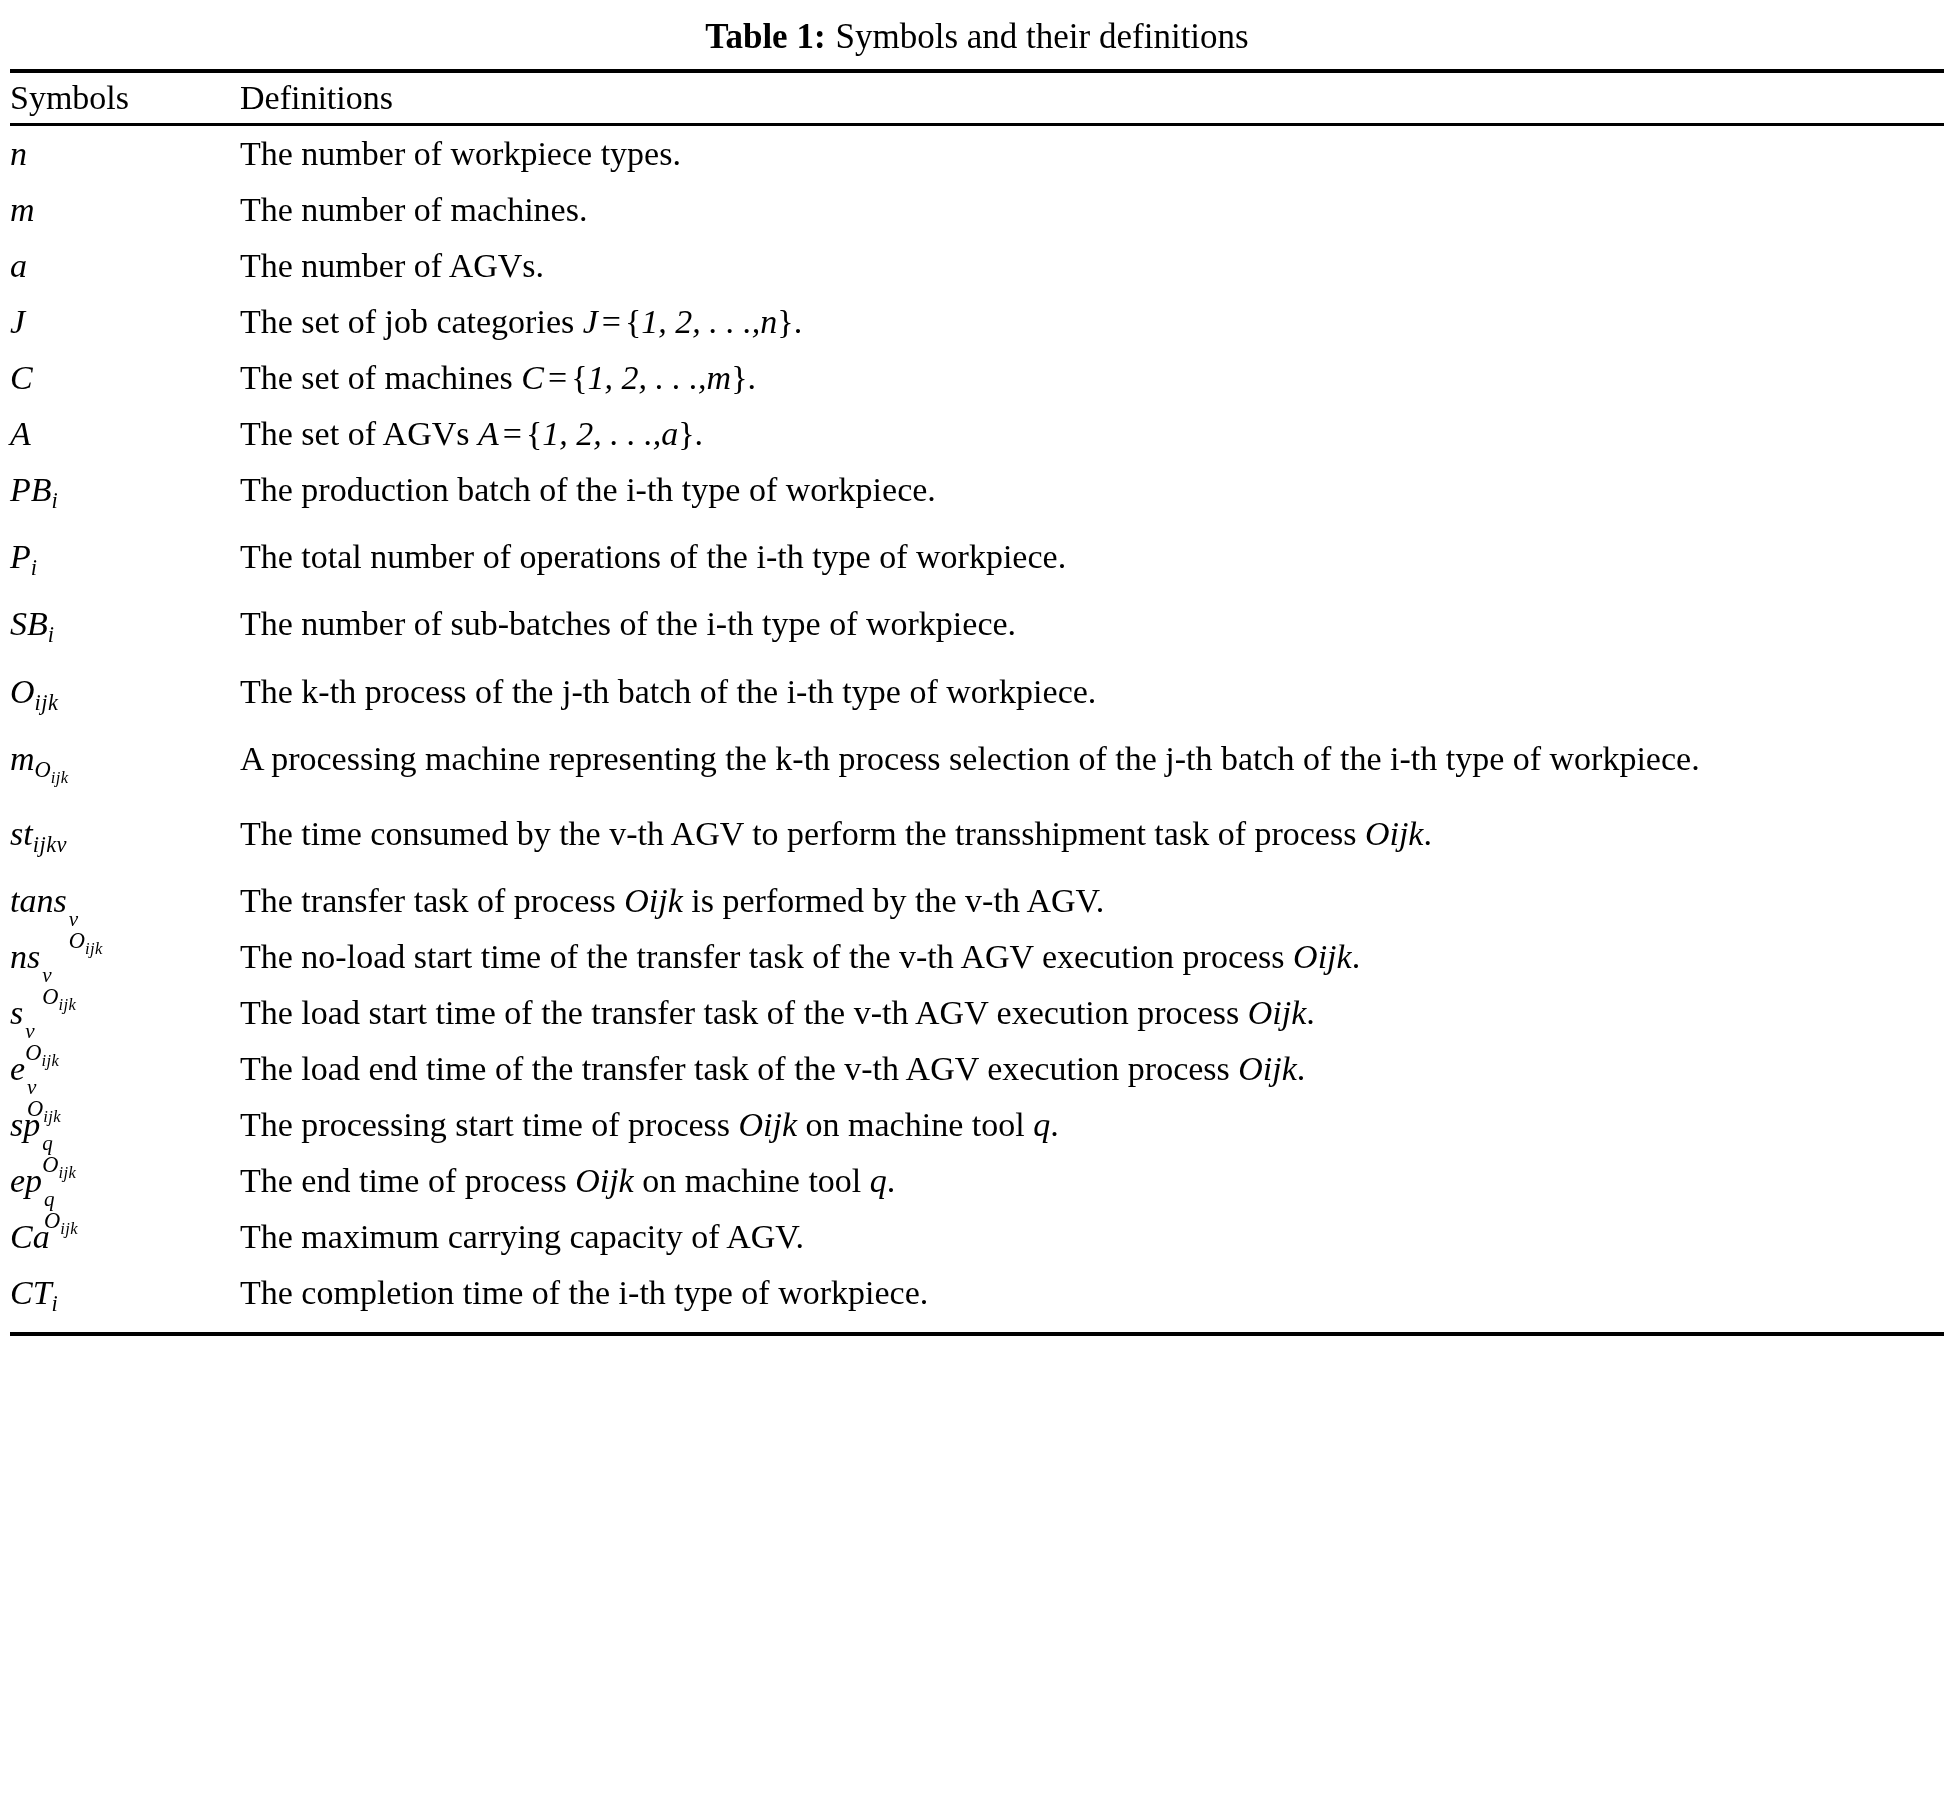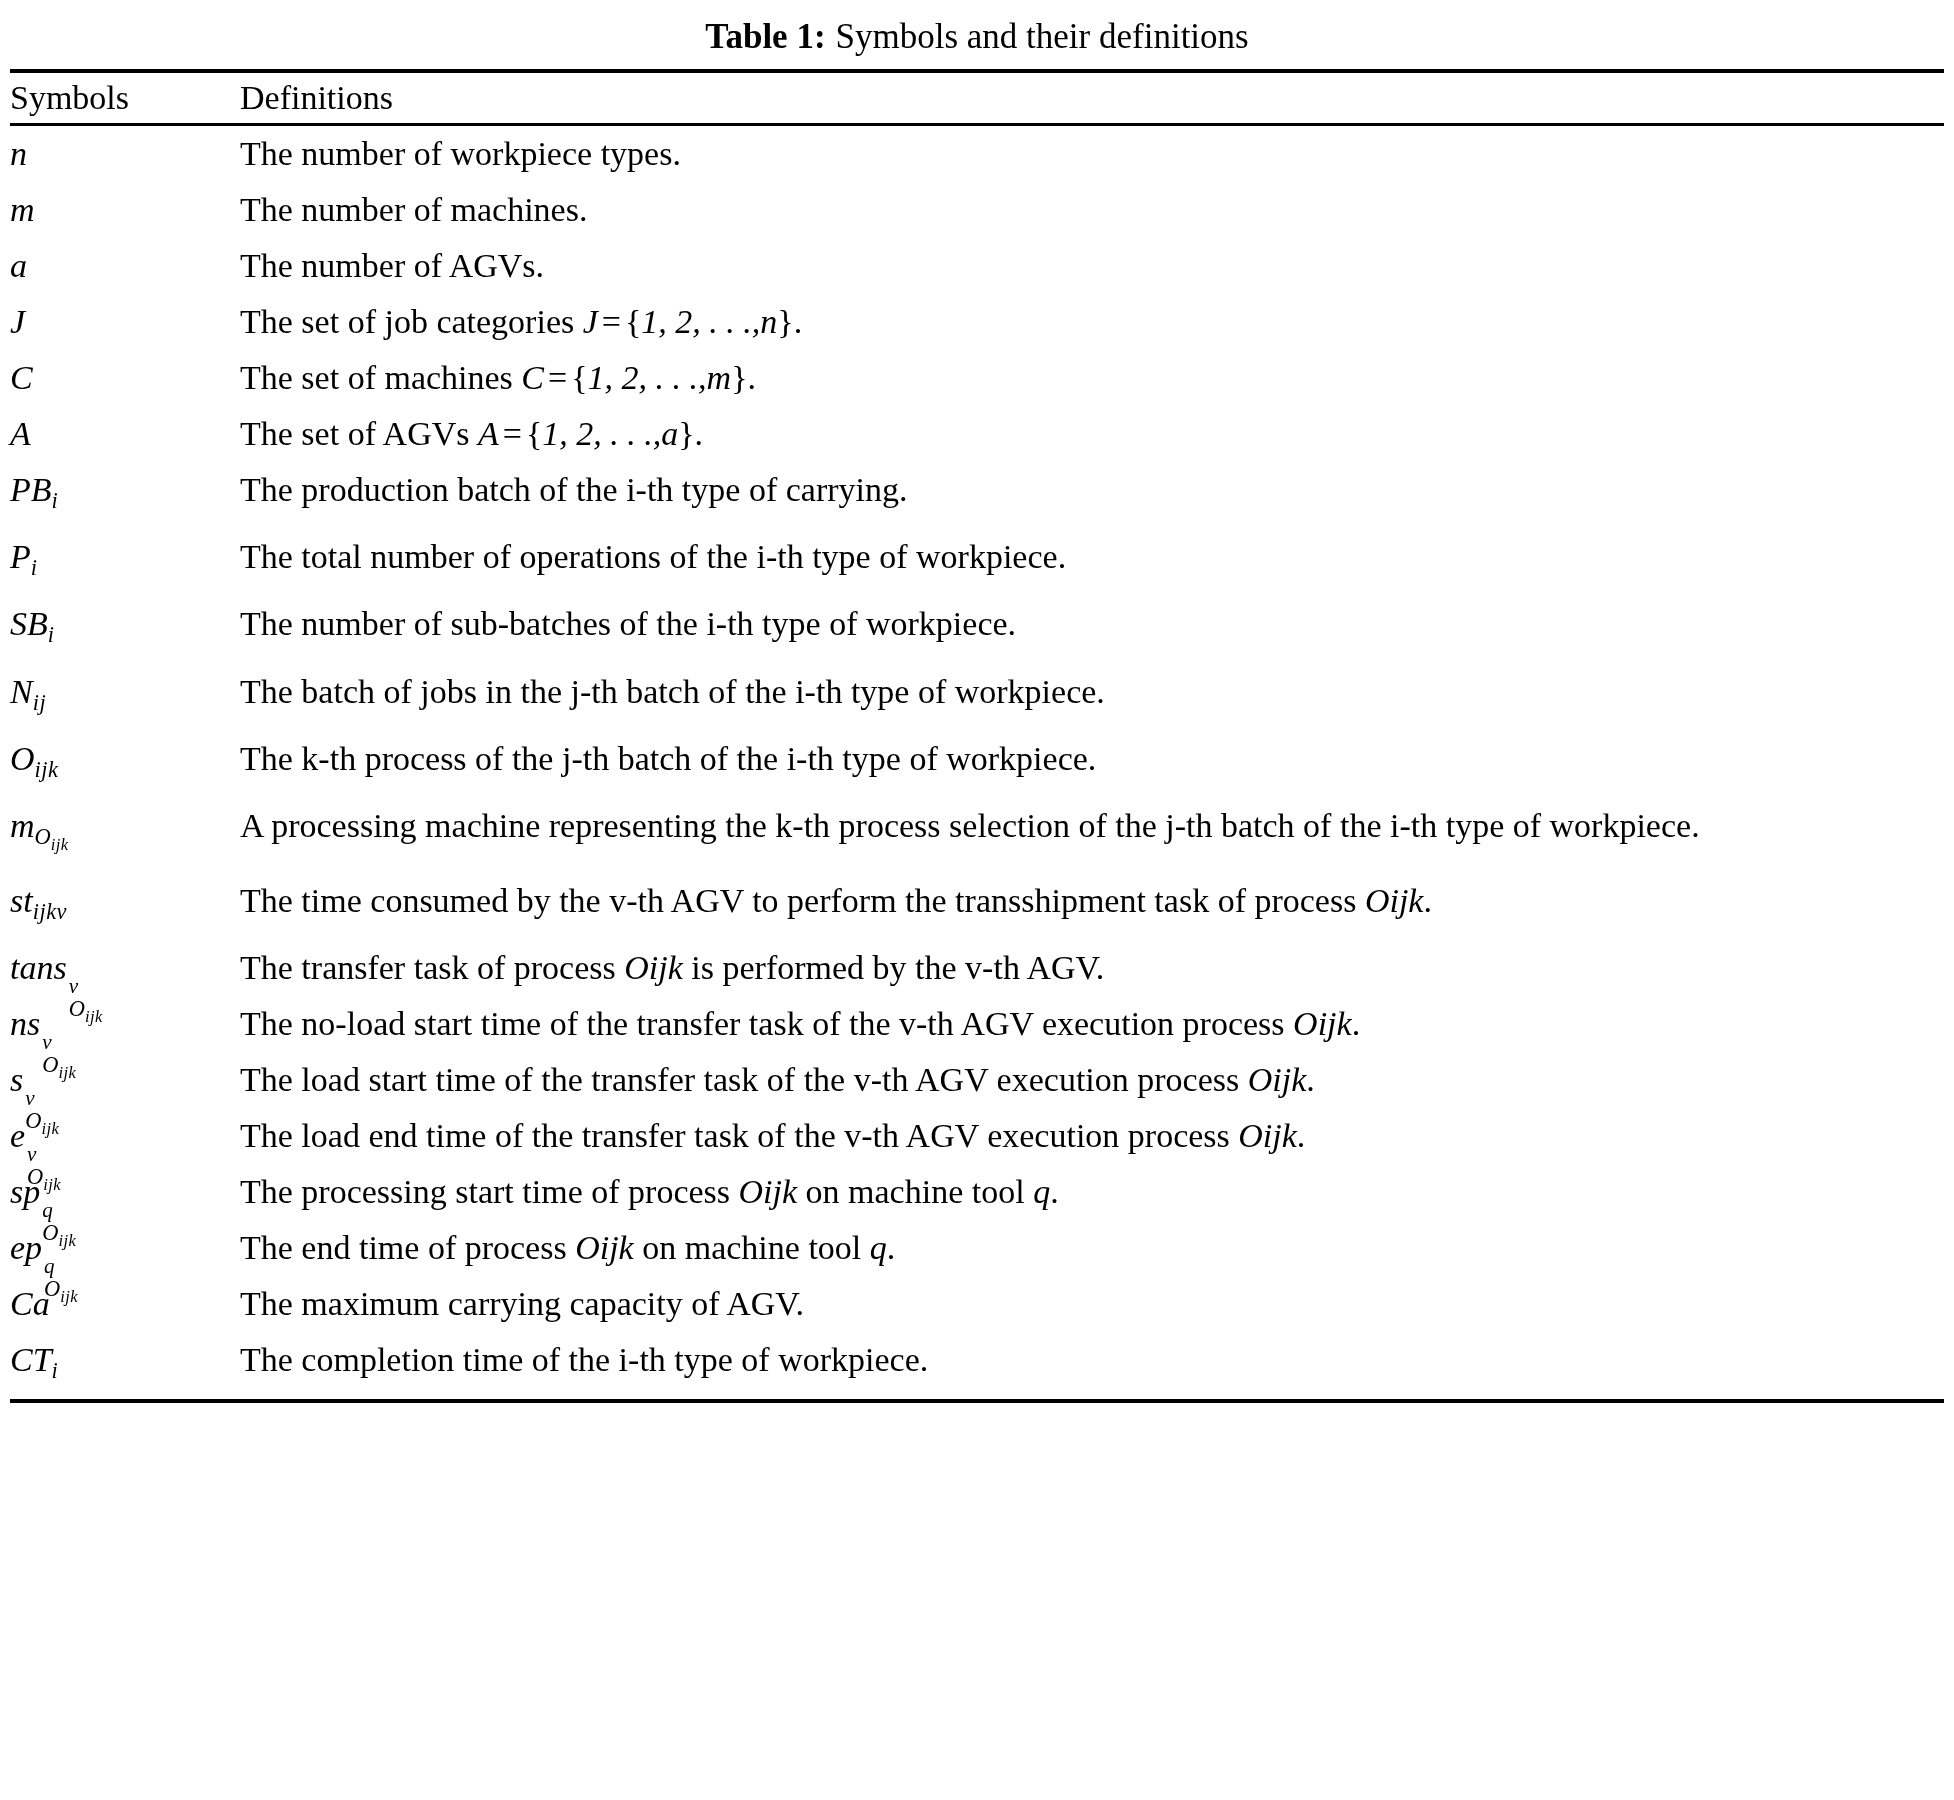--- a/index.html
+++ b/index.html
@@ -212,35 +212,31 @@
         <tr>
           <td class="sym"><span class="mathsym"><span class="mi">C</span></span></td>
           <td class="def"><span>The set of machines </span><span class="setexpr">C</span><span class="eqs">=</span><span>{</span><span class="num">1, 2, . . .,</span><span class="mi">m</span><span>}</span><span>.</span></td>
         </tr>
         <tr>
           <td class="sym"><span class="mathsym"><span class="mi">A</span></span></td>
           <td class="def"><span>The set of AGVs </span><span class="setexpr">A</span><span class="eqs">=</span><span>{</span><span class="num">1, 2, . . .,</span><span class="mi">a</span><span>}</span><span>.</span></td>
         </tr>
         <tr>
           <td class="sym"><span class="mathsym"><span class="mi">PB</span><span class="sub1">i</span></span></td>
-          <td class="def"><span>The production batch of the i-th type of carrying.</span></td>
+          <td class="def"><span>The production batch of the i-th type of workpiece.</span></td>
         </tr>
         <tr>
           <td class="sym"><span class="mathsym"><span class="mi">P</span><span class="sub1">i</span></span></td>
           <td class="def"><span>The total number of operations of the i-th type of workpiece.</span></td>
         </tr>
         <tr>
           <td class="sym"><span class="mathsym"><span class="mi">SB</span><span class="sub1">i</span></span></td>
           <td class="def"><span>The number of sub-batches of the i-th type of workpiece.</span></td>
         </tr>
         <tr>
-          <td class="sym"><span class="mathsym"><span class="mi">N</span><span class="sub1">ij</span></span></td>
-          <td class="def"><span>The batch of jobs in the j-th batch of the i-th type of workpiece.</span></td>
-        </tr>
-        <tr>
           <td class="sym"><span class="mathsym"><span class="mi">O</span><span class="sub1">ijk</span></span></td>
           <td class="def"><span>The k-th process of the j-th batch of the i-th type of workpiece.</span></td>
         </tr>
         <tr>
           <td class="sym"><span class="mathsym"><span class="mi">m</span><span class="nsub">O<span class="deep">ijk</span></span></span></td>
           <td class="def"><span>A processing machine representing the k-th process selection of the j-th batch of the i-th type of workpiece.</span></td>
         </tr>
         <tr>
           <td class="sym"><span class="mathsym"><span class="mi">st</span><span class="sub1">ijkv</span></span></td>
           <td class="def"><span>The time consumed by the v-th AGV to perform the transshipment task of process </span><span class="mi">Oijk</span><span>.</span></td>

